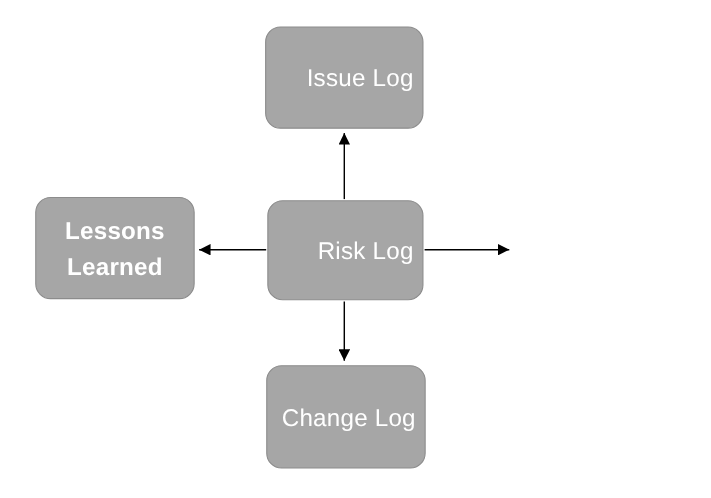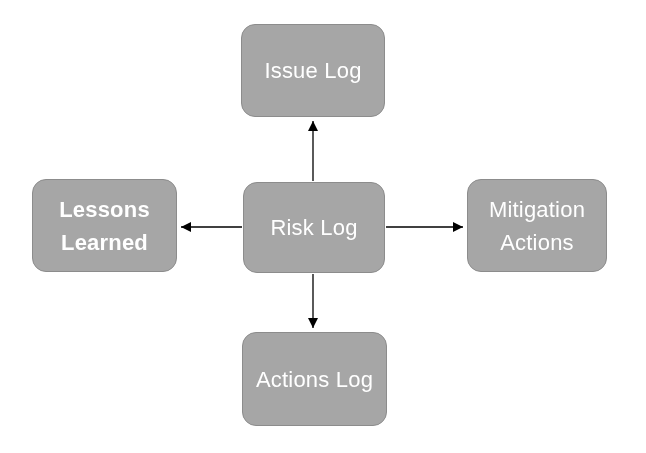--- a/index.html
+++ b/index.html
@@ -29,21 +29,21 @@
   }
   .node {
     position: absolute;
     box-sizing: border-box;
     background: var(--node-fill, #a6a6a6);
     border: 1.5px solid var(--node-border, #8c8c8c);
     border-radius: 14px;
     color: var(--node-text, #ffffff);
     display: flex;
     align-items: center;
-    justify-content: center;
+    justify-content: flex-end;
     text-align: center;
     font-size: 22px;
     line-height: 1.5;
     letter-spacing: 0.2px;
   }
   .node .label {
     display: block;
     padding: 0 8px;
   }
   #node-issue-log        { left: 241px; top: 24px;  width: 144px; height: 93px; }
@@ -74,21 +74,18 @@
   </div>
 
   <div class="node" id="node-lessons-learned">
     <span class="label">Lessons Learned</span>
   </div>
 
   <div class="node" id="node-risk-log">
     <span class="label">Risk Log</span>
   </div>
 
-  <div class="node" id="node-mitigation">
-    <span class="label">Mitigation Actions</span>
-  </div>
 
   <div class="node" id="node-change-log">
-    <span class="label">Actions Log</span>
+    <span class="label">Change Log</span>
   </div>
 
 </div>
 
 </body></html>

